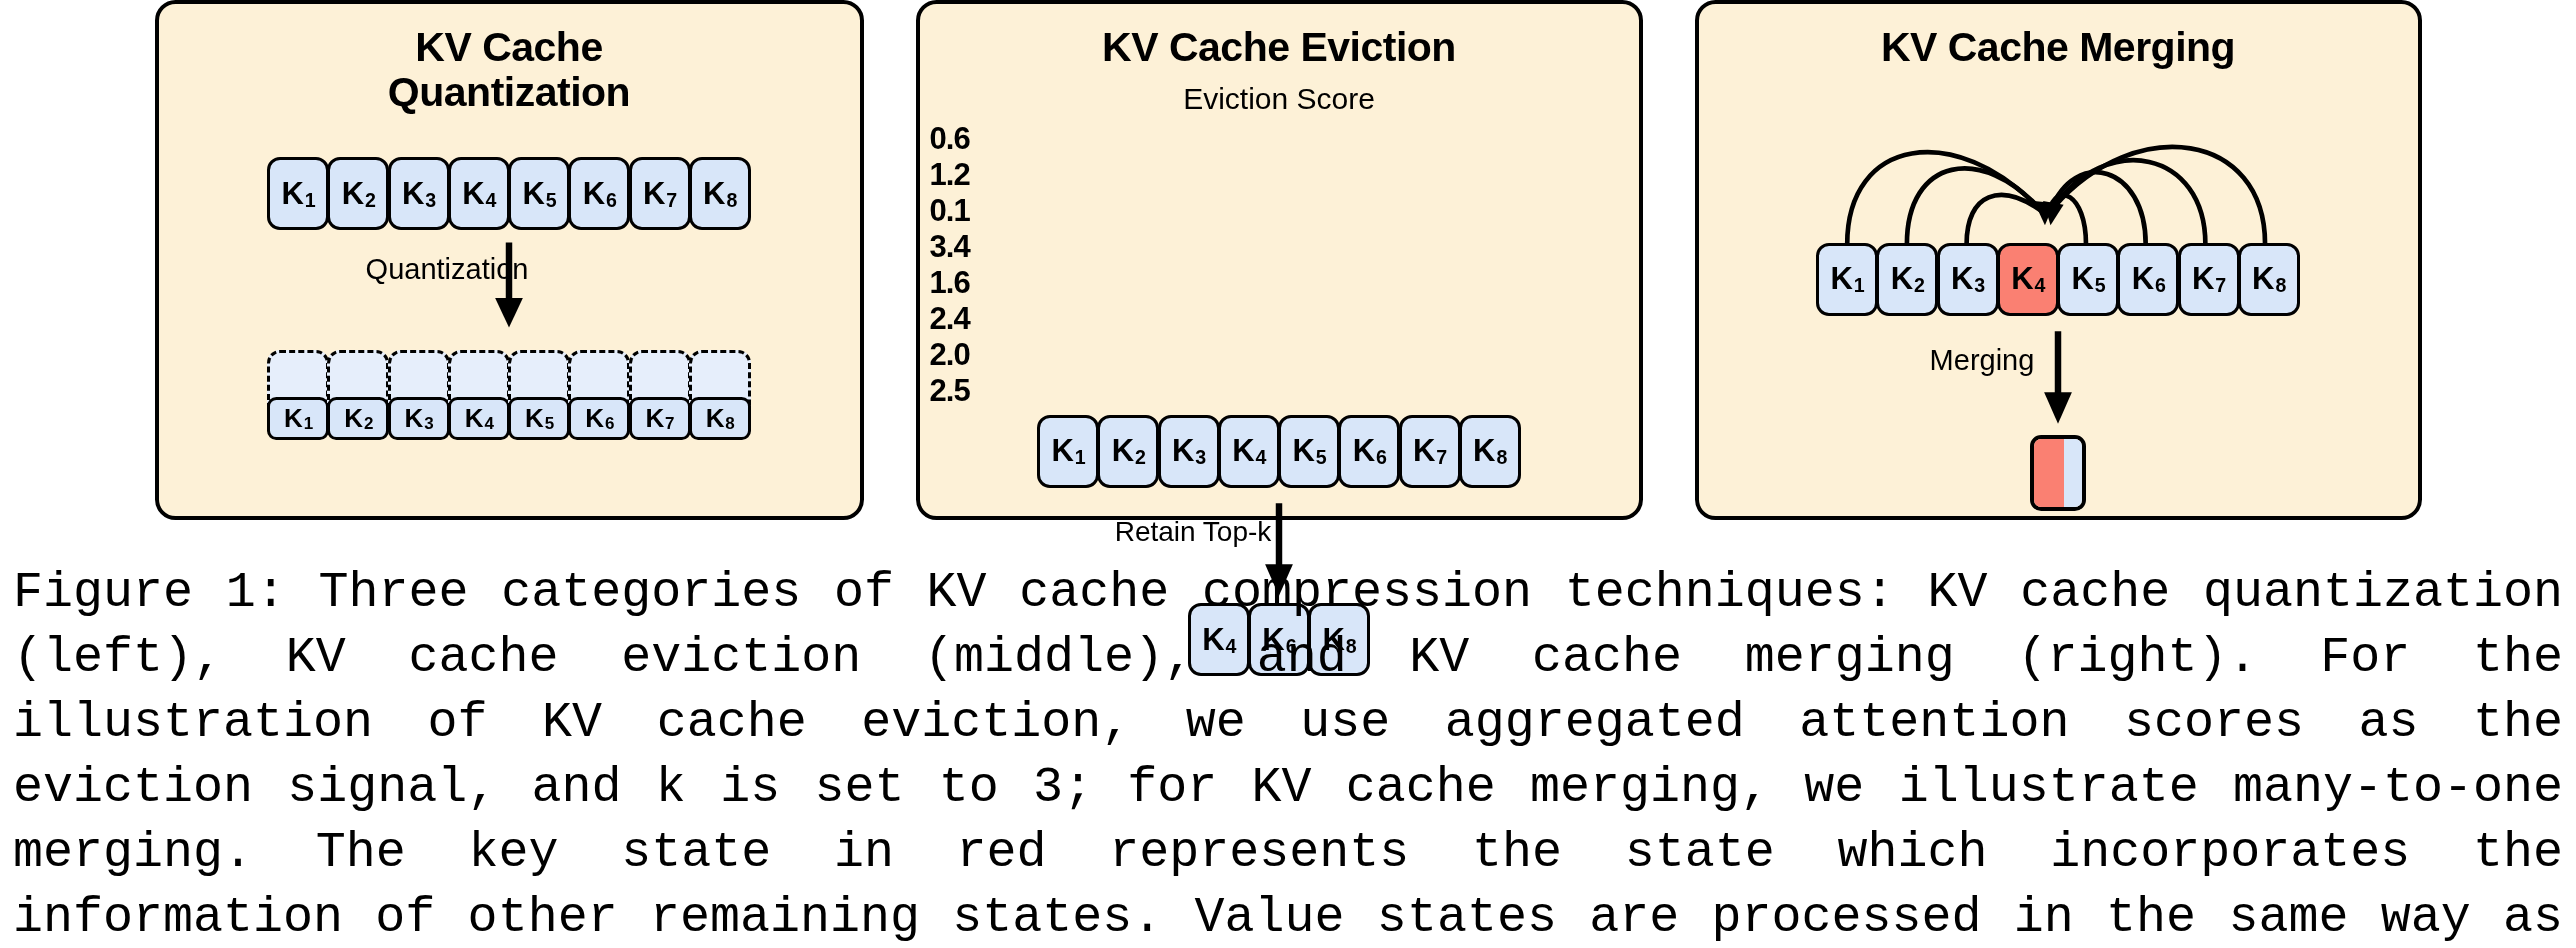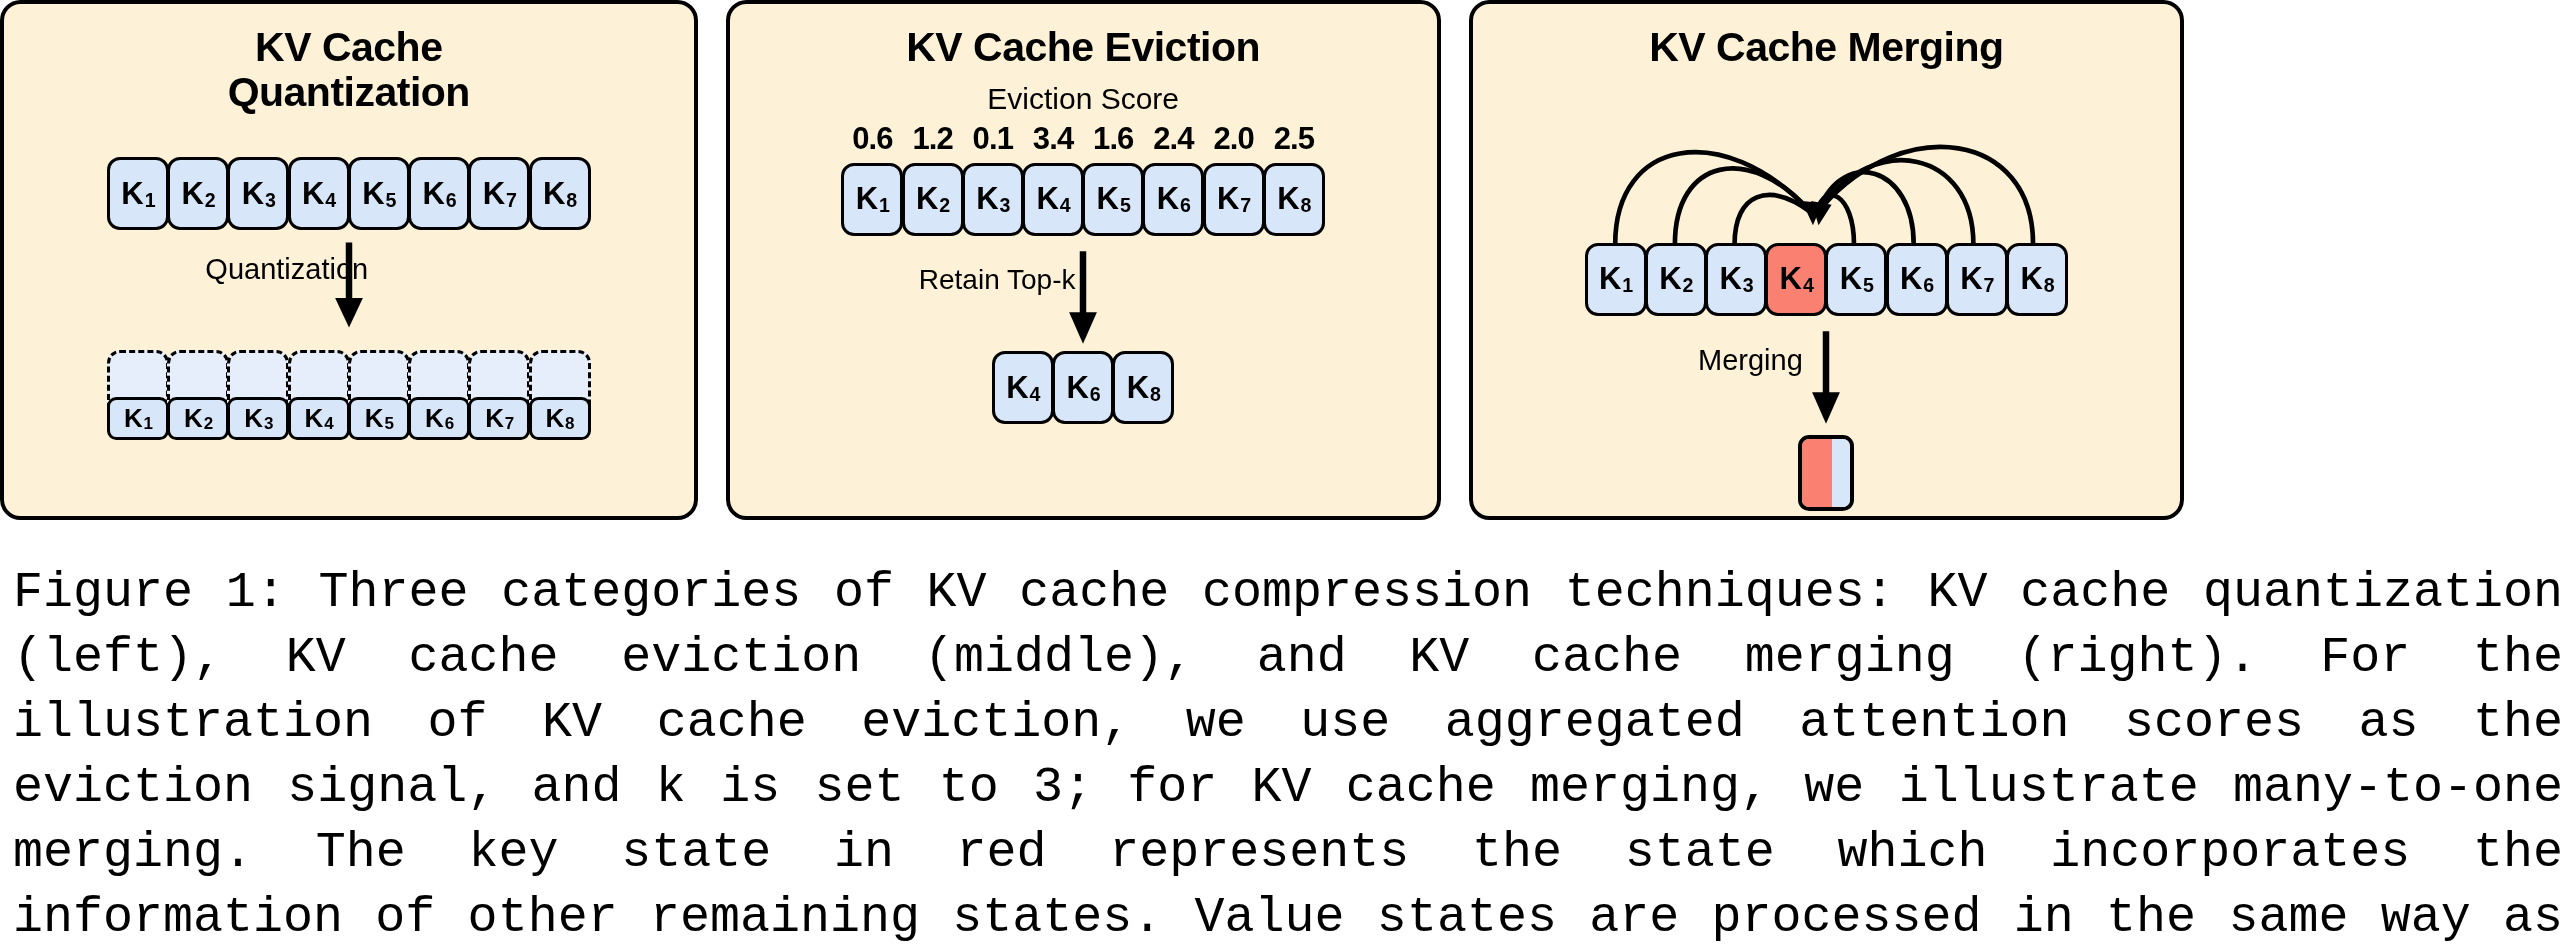--- a/index.html
+++ b/index.html
@@ -6,23 +6,23 @@
   body{
     width:2576px;height:949px;
     background:#ffffff;
     font-family:"Liberation Sans",sans-serif;
     overflow:hidden;
   }
   .figure-root{position:relative;width:2576px;height:949px;}
 
   
   .panels{
-    position:absolute;left:0;top:0;width:2184px;height:541px;
+    position:absolute;left:0;top:0;width:2576px;height:541px;
     display:flex;justify-content:center;align-items:flex-start;
-    gap:28px;
+    gap:52px;
   }
   .panel{
     position:relative;
     background:#fdf1d7;
     border:4.7px solid #000;
     border-radius:20.5px;
     box-sizing:border-box;
     height:520px;
     padding:0;
   }
@@ -84,21 +84,21 @@
     display:flex;align-items:center;justify-content:center;
     font-size:26px;font-weight:bold;color:#000;
   }
   .qcell .solid sub{font-size:17px;position:relative;top:5.6px;left:0.9px;}
 
   
   .attn-title{
     text-align:center;font-size:30px;color:#000;margin-top:11.2px;
   }
   .score-row{
-    display:flex;justify-content:center;margin-top:5.6px;
+    display:flex;margin-top:5.6px;flex-direction:column;
   }
   .score{
     width:62px;text-align:center;font-size:31px;font-weight:bold;color:#000;
     margin:0 -0.9px;letter-spacing:-0.9px;
   }
   .e-toprow{margin-top:5.6px;}
   .e-arrow-zone{
     position:relative;height:97px;margin-top:13px;
     display:flex;align-items:center;justify-content:center;
   }

